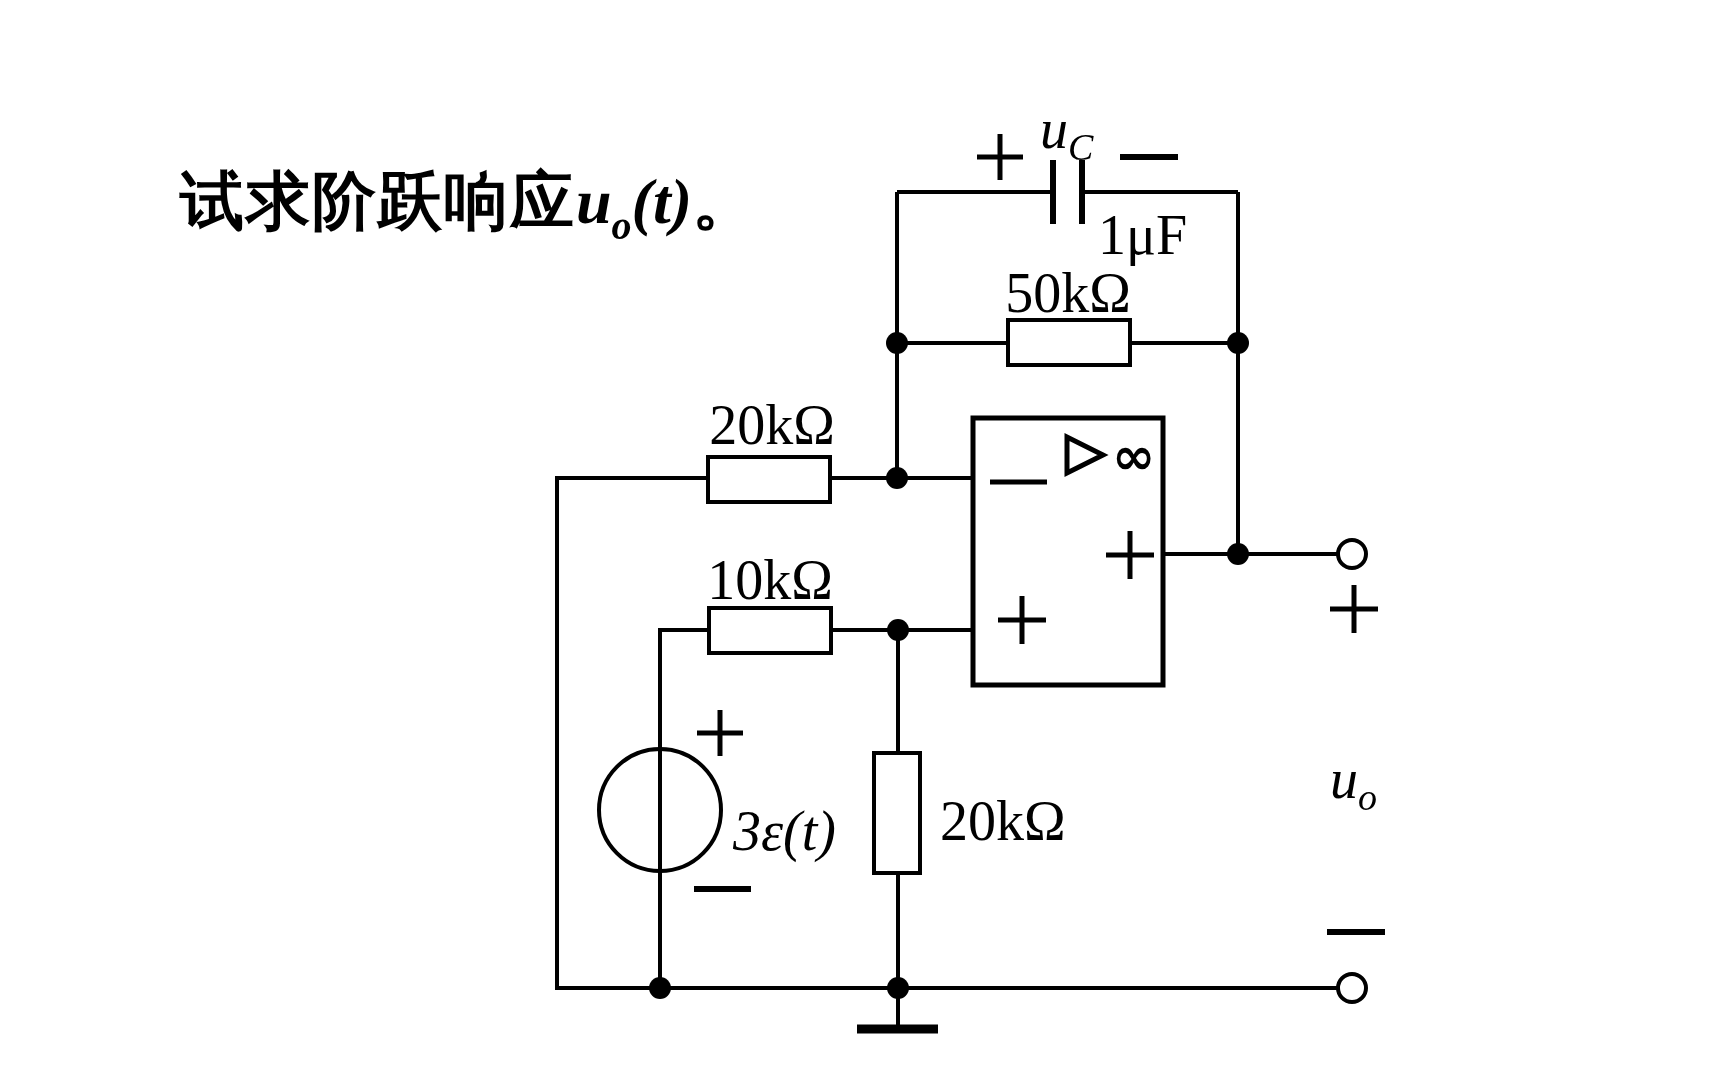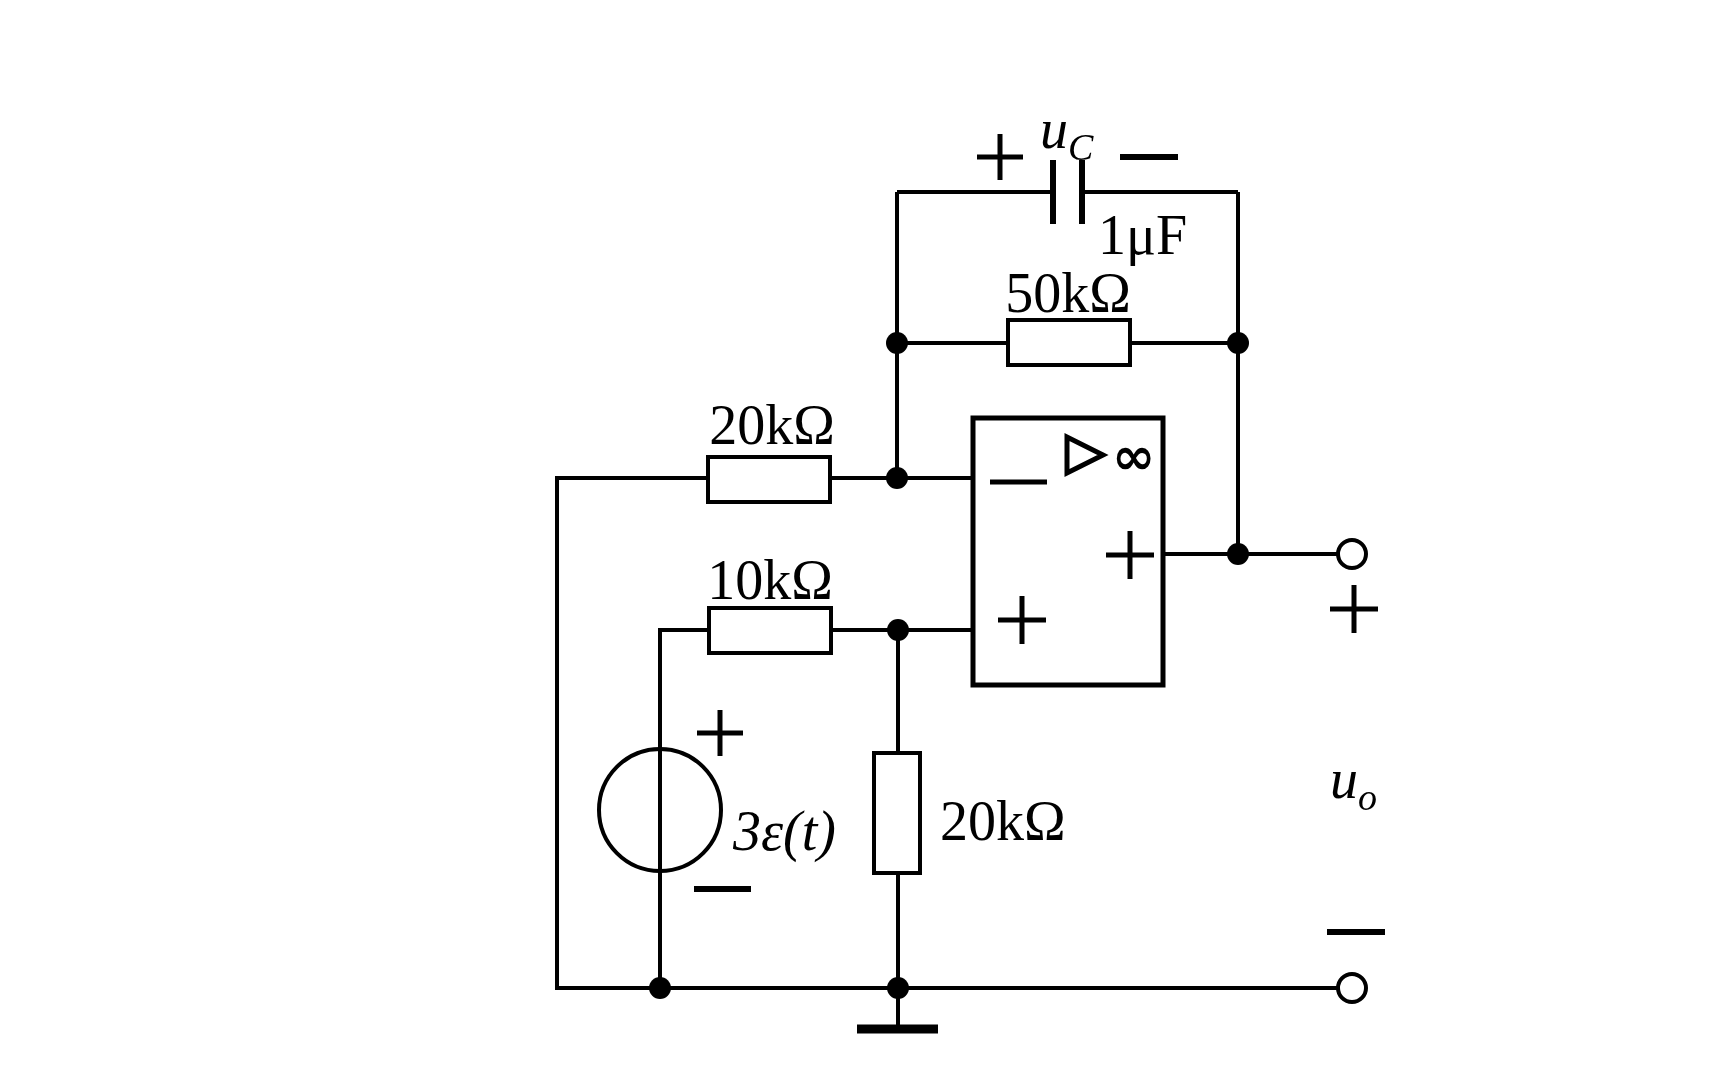--- a/index.html
+++ b/index.html
@@ -42,20 +42,21 @@
   }
   .italic { font-style:italic; }
   .sub { font-size:38px; }
   .inf { font-family:"DejaVu Sans", sans-serif; font-size:52px; fill:#000; font-weight:bold; }
 </style>
 </head>
 <body>
 
 <div class="page">
 
+  <div class="title"><span>试求阶跃响应</span><span class="mvar">u</span><sub class="msub">o</sub><span class="mvar">(t)</span><span>。</span></div>
 
   <svg class="circuit" width="1728" height="1080" viewBox="0 0 1728 1080">
 
     <g stroke="#000000" stroke-width="4" fill="none">
       <polyline points="708,478 557,478 557,988 1339,988"></polyline>
       <line x1="830" y1="478" x2="973" y2="478"></line>
       <line x1="897" y1="478" x2="897" y2="192"></line>
       <line x1="897" y1="192" x2="1053" y2="192"></line>
       <line x1="1082" y1="192" x2="1238" y2="192"></line>
       <line x1="1238" y1="192" x2="1238" y2="554"></line>

